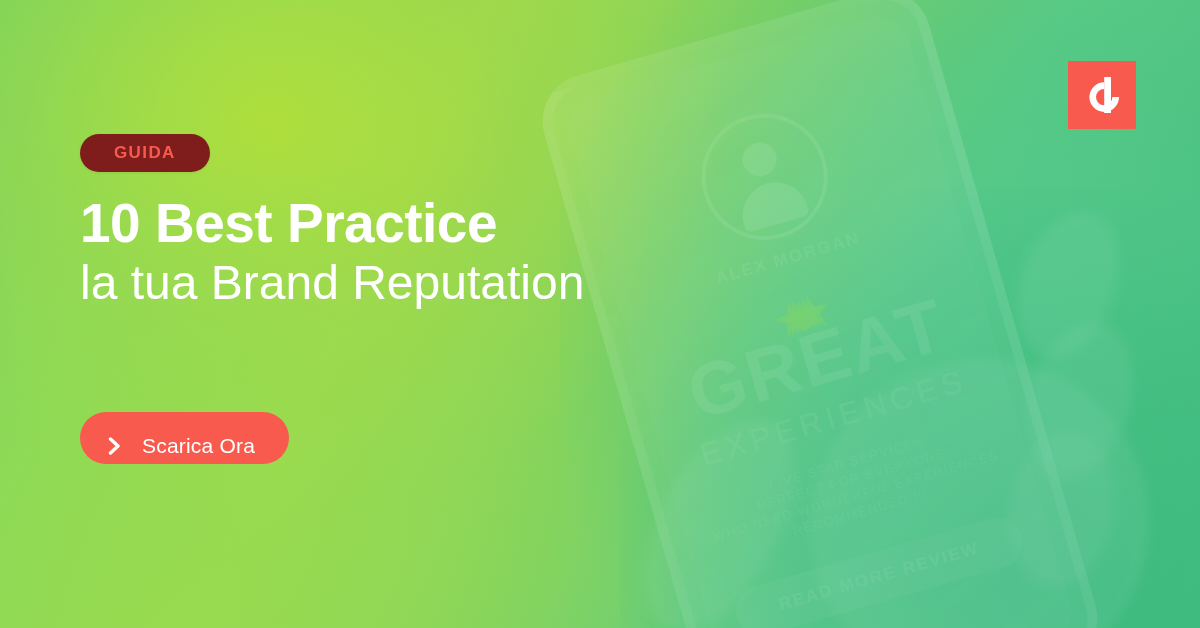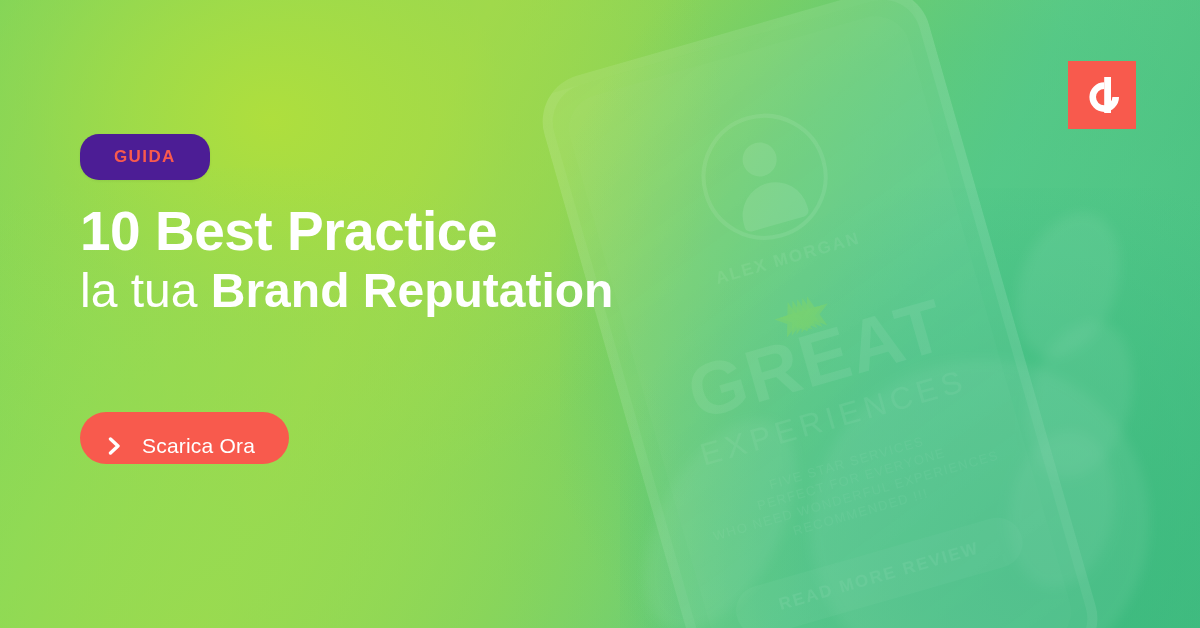--- a/index.html
+++ b/index.html
@@ -212,40 +212,40 @@
     left: 80px;
     top: 0;
     height: 100%;
     width: 700px;
   }
 
   .badge {
     position: absolute;
     left: 0;
     top: 134px;
-    height: 46px;
+    height: 38px;
     display: flex;
     align-items: center;
     justify-content: center;
     padding: 0 34px;
-    background: #4c1d95;
+    background: #7f1d1d;
     border-radius: 19px;
     box-shadow: 0 1px 3px rgba(0,0,0,0.07);
   }
   .badge-label {
     color: #f85a4d;
     font-size: 17px;
     font-weight: bold;
     letter-spacing: 1.4px;
   }
 
   .headline {
     position: absolute;
     left: 0;
-    top: 200px;
+    top: 192px;
     color: #ffffff;
   }
   .hl-line1 {
     font-size: 55px;
     font-weight: bold;
     letter-spacing: -0.5px;
     line-height: 62px;
     white-space: nowrap;
   }
   .hl-line2 {
@@ -254,21 +254,21 @@
     line-height: 58px;
     white-space: nowrap;
   }
   .hl-line3 {
     font-size: 48px;
     font-weight: 300;
     line-height: 58px;
     white-space: nowrap;
   }
   .hl-strong {
-    font-weight: bold;
+    font-weight: normal;
   }
 
   .cta {
     position: absolute;
     left: 0;
     top: 412px;
     display: inline-flex;
     align-items: center;
     gap: 18px;
     height: 52px;

